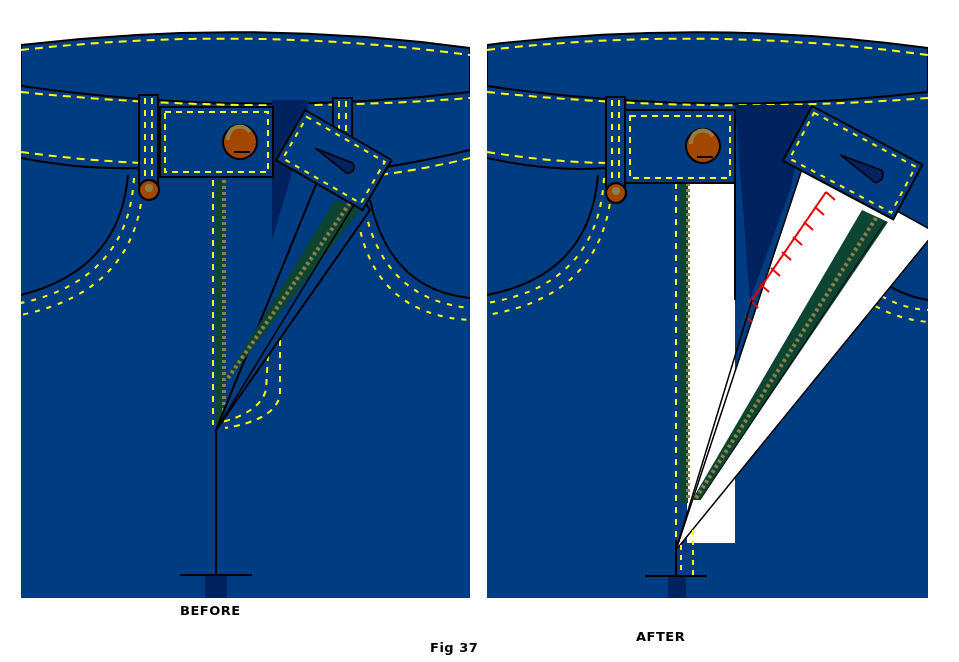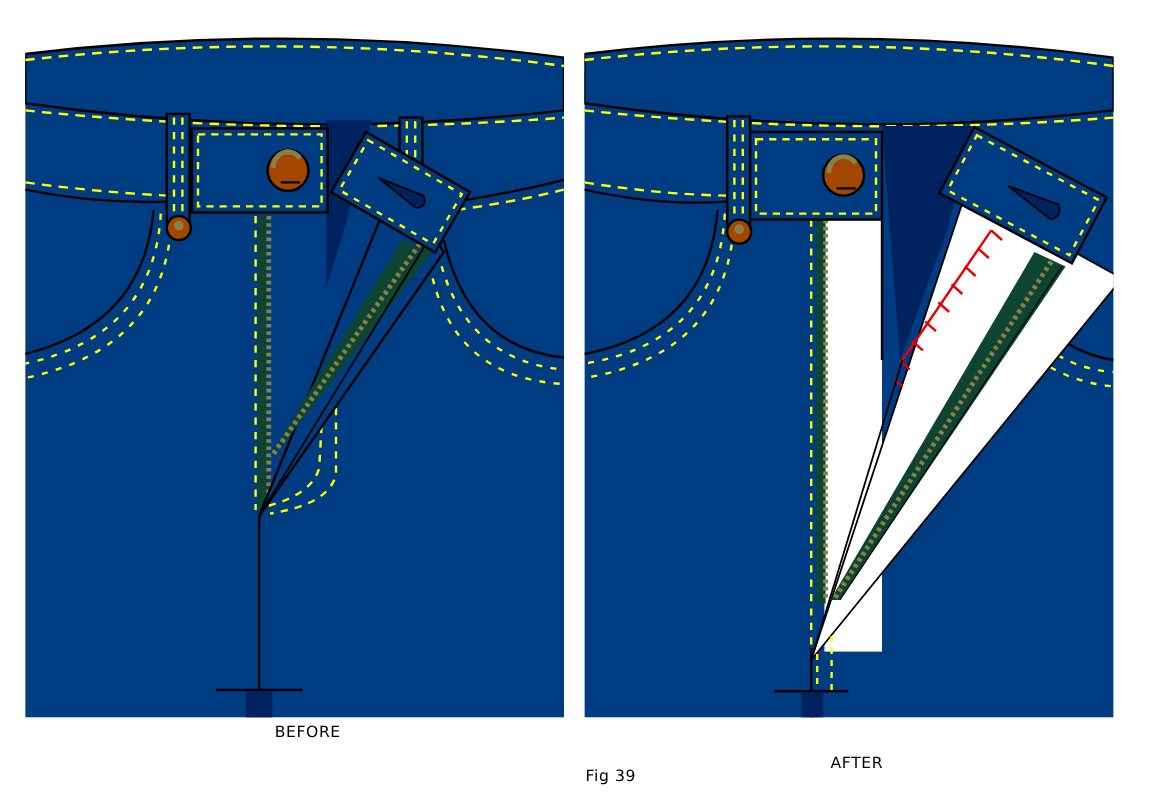--- a/index.html
+++ b/index.html
@@ -1,22 +1,22 @@
 <!DOCTYPE html>
 <html><head>
   <meta charset="utf-8">
   <style>
     html, body { margin: 0; padding: 0; background: #ffffff; }
     body { width: 959px; height: 662px; position: relative; overflow: hidden;
            font-family: "DejaVu Sans", "Liberation Sans", sans-serif; }
     .panel { position: absolute; top: 0; }
     .panel svg { display: block; }
     #panel-before { left: 0; }
-    .caption { position: absolute; font-weight: normal; font-size: 13px; color: #000;
-               letter-spacing: 0.5px; text-align: right; }
+    .caption { position: absolute; font-weight: bold; font-size: 13px; color: #000;
+               letter-spacing: 0.5px; text-align: left; }
     #label-before { left: 180px; top: 603px; width: 104px; }
     #label-after { left: 636px; top: 629px; width: 100px; }
     #fig-caption { left: 430px; top: 640px; width: 100px; font-size: 13px; }
   </style>
 </head>
 <body>
 
 <div class="panel" id="panel-before">
   <svg width="959" height="600" viewBox="0 0 959 600" xmlns="http://www.w3.org/2000/svg">
 
@@ -158,13 +158,13 @@
           <rect x="5" y="5" width="115" height="52" fill="none" stroke="#ffff00" stroke-width="2" stroke-dasharray="5,6"></rect>
           <path d="M48,30 L92,24 Q100,31 92,38 Z" fill="#00225e" stroke="#000" stroke-width="1.5"></path>
         </g>
       </g>
     </g>
   </svg>
 </div>
 
 <div class="caption" id="label-before">BEFORE</div>
 <div class="caption" id="label-after">AFTER</div>
-<div class="caption" id="fig-caption">Fig 39</div>
+<div class="caption" id="fig-caption">Fig 37</div>
 
 </body></html>

